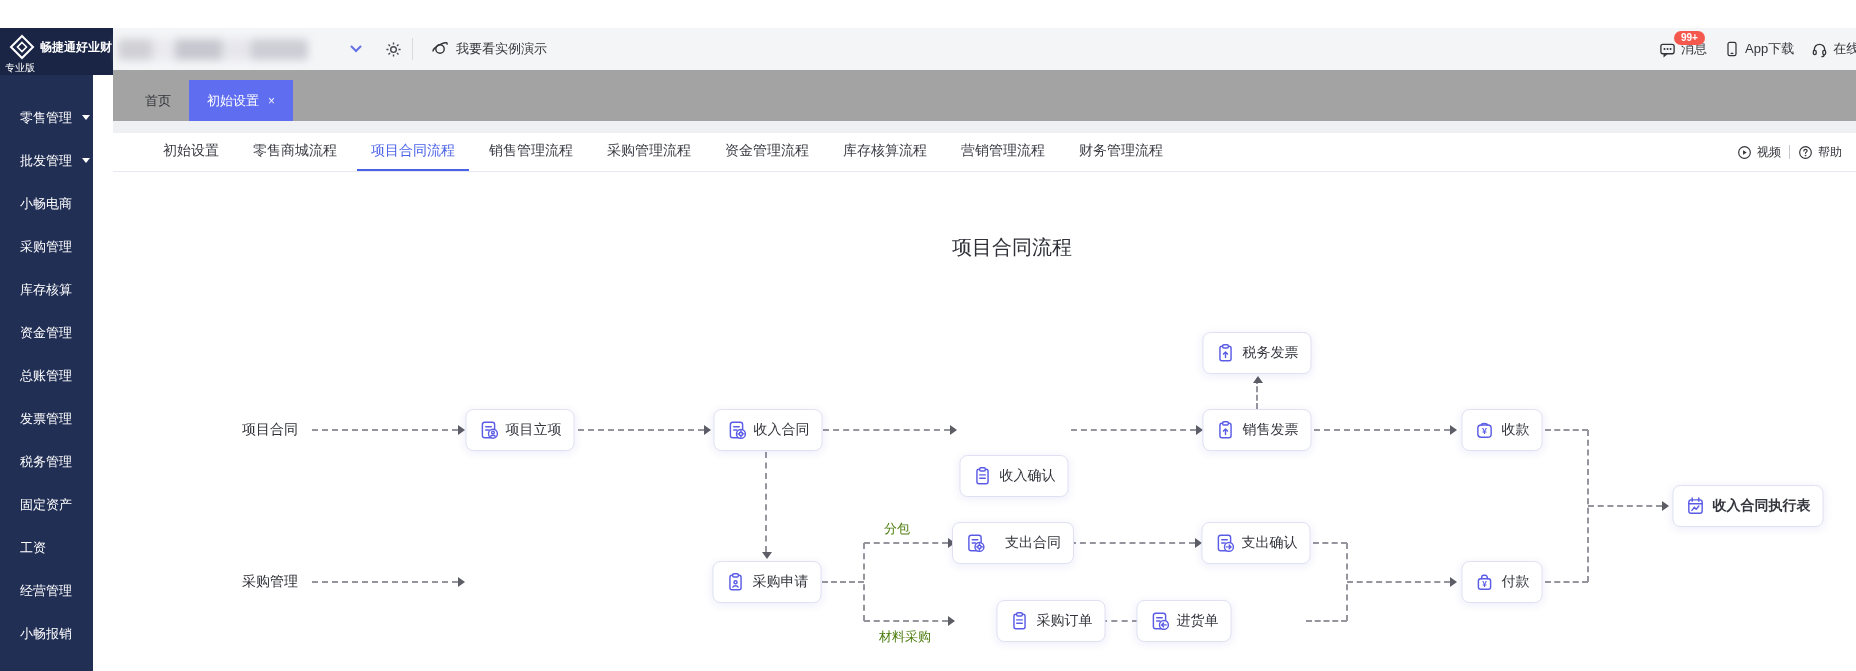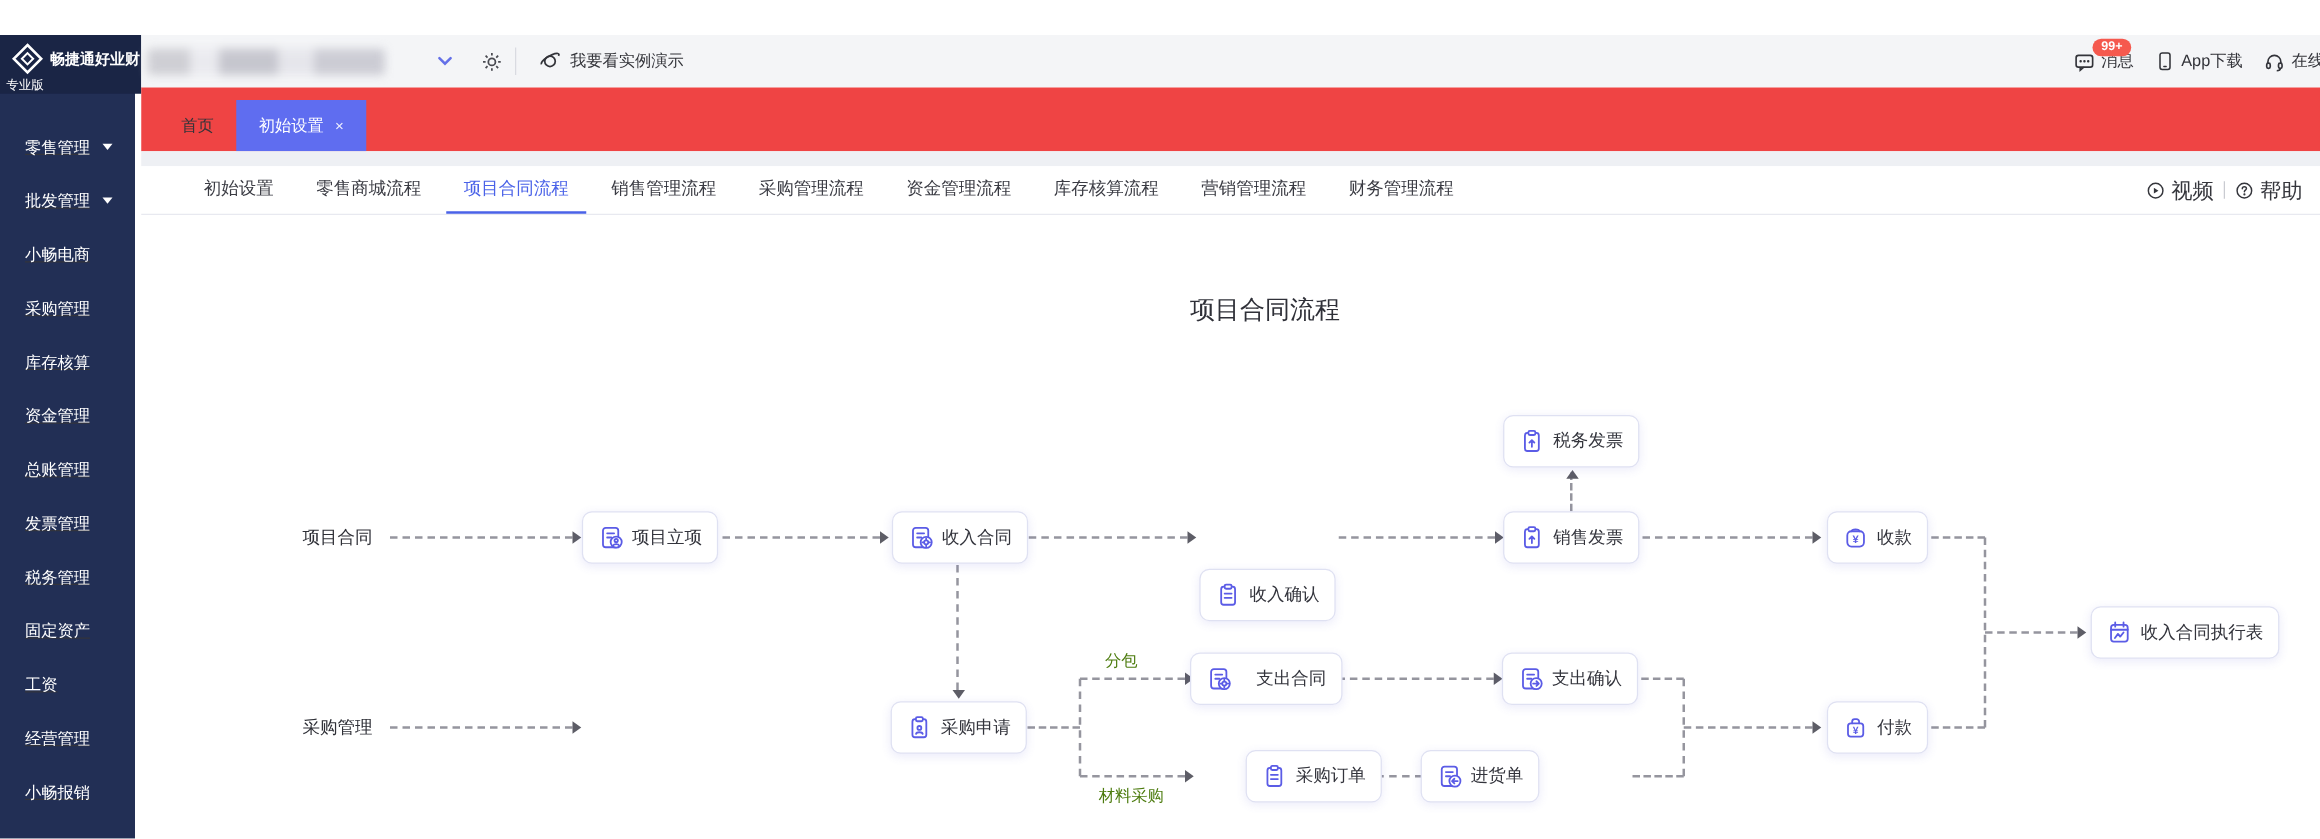--- a/index.html
+++ b/index.html
@@ -1,20 +1,20 @@
 <!DOCTYPE html>
 <html><head>
 <meta charset="utf-8">
 <style>
   html,body{margin:0;padding:0;background:#fff;}
   .page{position:relative;width:1856px;height:671px;overflow:hidden;background:#fff;
         font-family:"Liberation Sans","DejaVu Sans",sans-serif;color:#33343c;}
 
   
-  .sidenav{position:absolute;left:0;top:28px;width:108px;height:643px;background:#222f55;text-decoration:underline;}
+  .sidenav{position:absolute;left:0;top:28px;width:93px;height:643px;background:#222f55;}
   .logo-block{position:relative;width:113px;height:47px;background:#1a2545;}
   .logo-glyph{position:absolute;left:8px;top:5px;color:#fff;}
   .brand-name{position:absolute;left:40px;top:11px;color:#fff;font-size:12px;font-weight:bold;letter-spacing:0;white-space:nowrap;width:72px;overflow:hidden;}
   .brand-edition{position:absolute;left:5px;top:33px;color:#fff;font-size:10px;}
   .side-items{padding-top:21px;}
   .side-item{height:43px;display:flex;align-items:center;padding-left:20px;color:#fff;font-size:13px;cursor:pointer;text-align:right;}
   .side-item .caret{margin-left:10px;width:0;height:0;border:4px solid transparent;border-top:5px solid #fff;margin-top:4px;}
 
   
   .header{position:absolute;left:113px;top:28px;width:1743px;height:42px;background:#f4f5f7;}
@@ -24,33 +24,33 @@
   .chevron{left:236px;color:#6470e8;}
   .gear{left:272px;}
   .hdr-divider{position:absolute;left:299px;top:10px;width:1px;height:22px;background:#d9dbe1;}
   .demo{left:318px;gap:7px;font-size:13px;color:#33343a;}
   .hdr-right{position:absolute;left:1546px;top:0;height:42px;display:flex;align-items:center;gap:17px;}
   .hdr-item{position:relative;display:flex;align-items:center;gap:5px;font-size:13px;color:#33343a;cursor:pointer;white-space:nowrap;}
   .badge{position:absolute;top:-9px;left:15px;background:#f5594e;color:#fff;font-size:10px;font-weight:bold;
          padding:1px 7px;border-radius:9px;line-height:12px;}
 
   
-  .tabbar{position:absolute;left:113px;top:70px;width:1743px;height:51px;background:#ef4444;display:flex;align-items:flex-end;}
+  .tabbar{position:absolute;left:113px;top:70px;width:1743px;height:51px;background:#a3a3a3;display:flex;align-items:flex-end;}
   .wtab{height:41px;display:flex;align-items:center;padding:0 18px;font-size:13px;color:#33343a;cursor:pointer;}
   .wtab.first{margin-left:14px;}
   .wtab.active{background:#5f6df0;color:#fff;gap:9px;}
   .wtab .x{font-size:12px;opacity:.9;}
   .gapstrip{position:absolute;left:113px;top:121px;width:1743px;height:12px;background:#eef0f4;}
 
   
   .panel{position:absolute;left:113px;top:133px;width:1743px;height:538px;background:#fff;}
   .flowtabs{position:relative;height:38px;border-bottom:1px solid #e8e9f0;display:flex;align-items:center;padding-left:36px;gap:6px;}
   .ftab{padding:0 14px;font-size:14px;color:#3a3b43;height:37px;display:flex;align-items:center;cursor:pointer;border-bottom:2px solid transparent;box-sizing:border-box;}
   .ftab.active{color:#4a62e8;border-bottom-color:#4a62e8;}
-  .ft-right{position:absolute;right:14px;top:0;height:38px;display:flex;align-items:center;gap:8px;font-size:17px;color:#35363c;}
+  .ft-right{position:absolute;right:14px;top:0;height:38px;display:flex;align-items:center;gap:8px;font-size:12px;color:#35363c;}
   .ft-link{display:flex;align-items:center;gap:5px;cursor:pointer;}
   .ft-sep{width:1px;height:14px;background:#c9cbd1;}
 
   
   .flow{position:absolute;left:0;top:0;width:1856px;height:671px;pointer-events:none;}
   .flow-title{position:absolute;transform:translateX(-50%);font-size:20px;color:#2f3038;font-weight:500;pointer-events:auto;}
   .edge-h{position:absolute;border-top:2px dashed #95959e;height:0;}
   .edge-v{position:absolute;border-left:2px dashed #95959e;width:0;}
   .ar{position:absolute;width:0;height:0;}
   .ar.r{border:5px solid transparent;border-left:7px solid #5d5d66;border-right:0;margin-top:-5px;}
@@ -357,21 +357,21 @@
         <span>进货单</span>
       </div>
       <div class="fnode" style="left: 1502px; top: 582px;">
         <svg width="20" height="20" viewBox="0 0 18 18" fill="none" stroke="#5b5ce6" stroke-width="1.3" stroke-linecap="round" stroke-linejoin="round">
           <rect x="3.5" y="6" width="11" height="9.5" rx="2"></rect>
           <path d="M6.5 6V4.8A1.8 1.8 0 0 1 8.3 3h1.4a1.8 1.8 0 0 1 1.8 1.8V6"></path>
           <text x="9" y="13.8" font-size="7.5" text-anchor="middle" fill="#5b5ce6" stroke="none" font-weight="bold">¥</text>
         </svg>
         <span>付款</span>
       </div>
-      <div class="fnode" style="left: 1748px; top: 506px;">
+      <div class="fnode" style="left: 1748px; top: 506px; font-weight: bold;">
         <svg width="20" height="20" viewBox="0 0 18 18" fill="none" stroke="#5b5ce6" stroke-width="1.3" stroke-linecap="round" stroke-linejoin="round">
           <rect x="3" y="3.5" width="12" height="12" rx="2"></rect>
           <path d="M6 1.8v3M12 1.8v3M3 7h12"></path>
           <path d="M5.8 13l2.2-3 1.6 2 2.4-3"></path>
         </svg>
         <span>收入合同执行表</span>
       </div>
     </div>
 
 </div>

